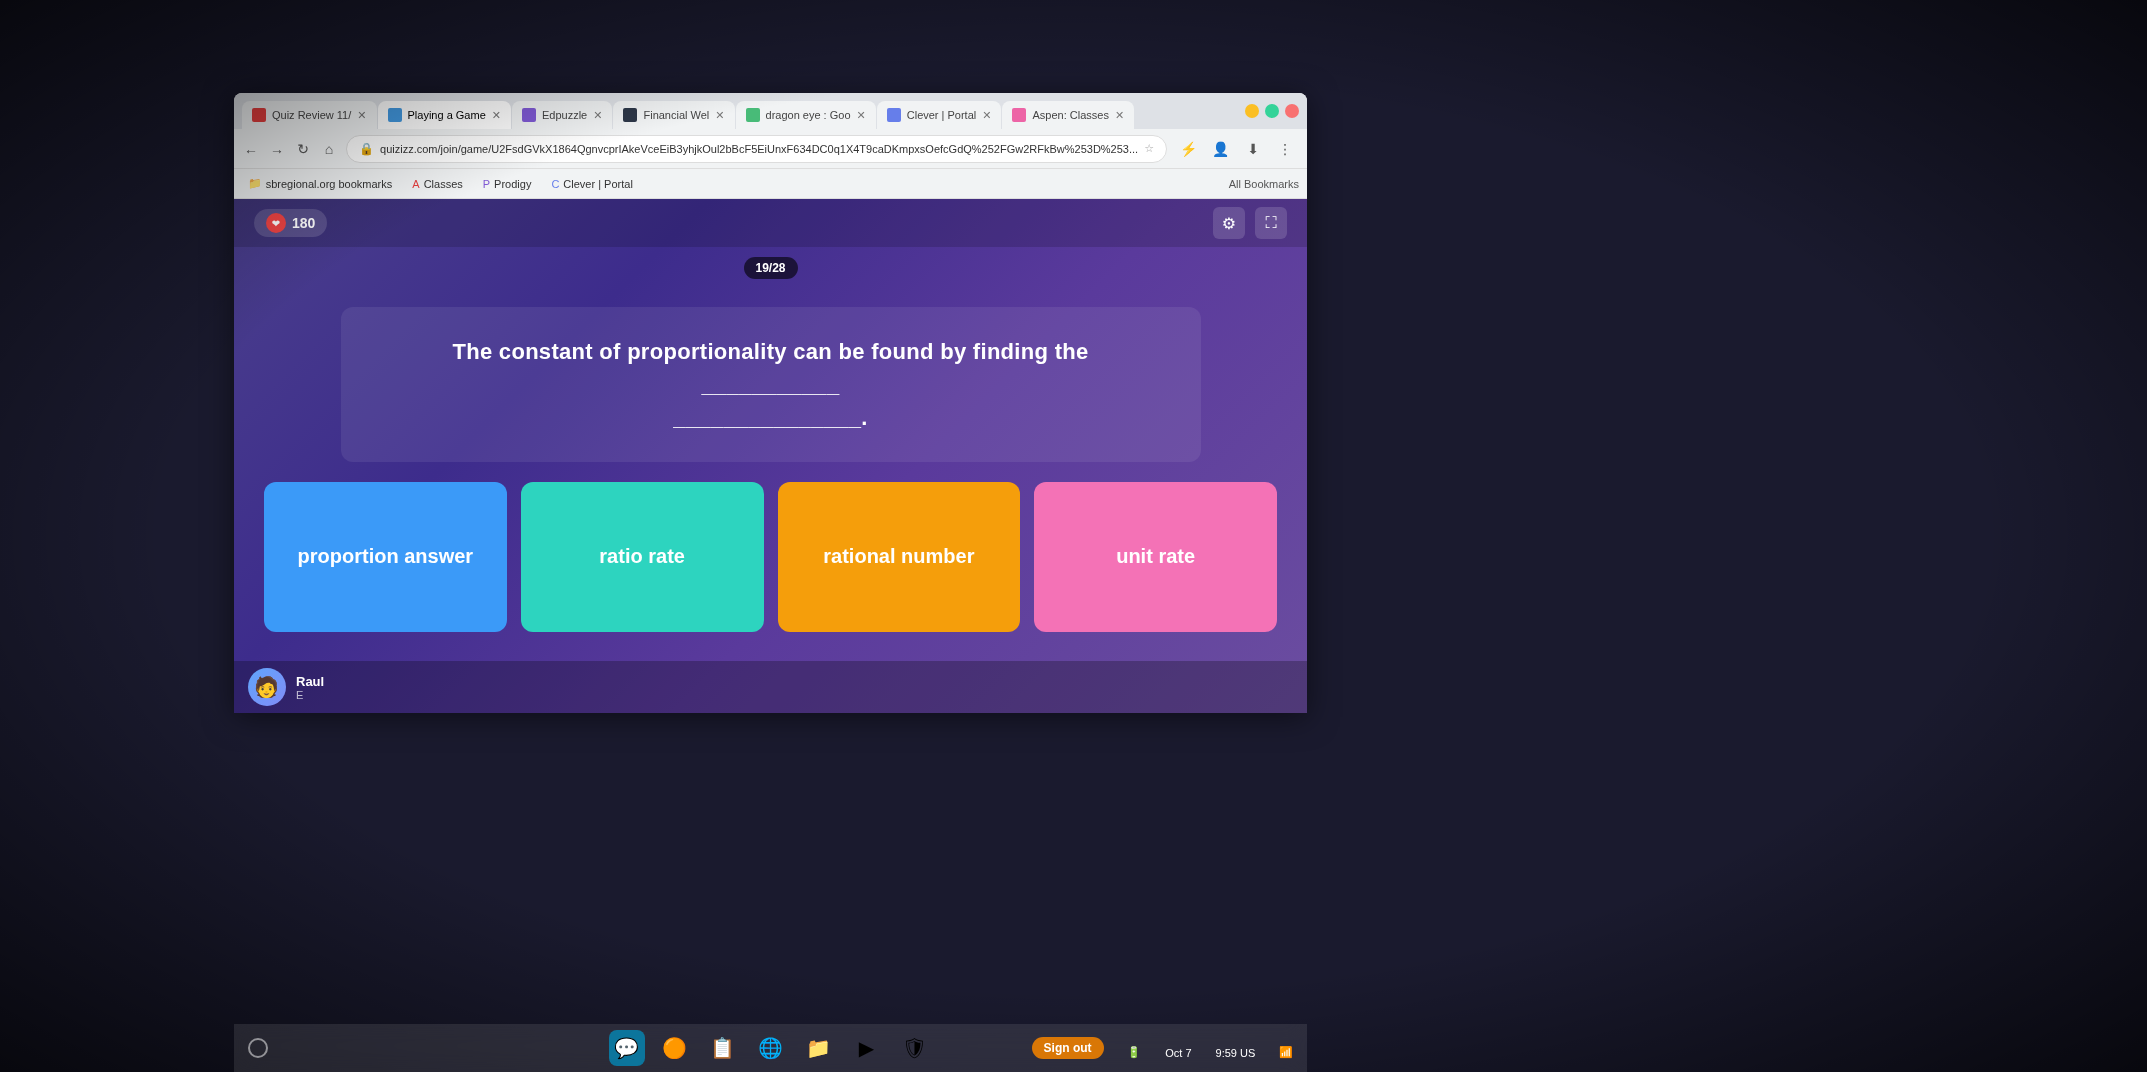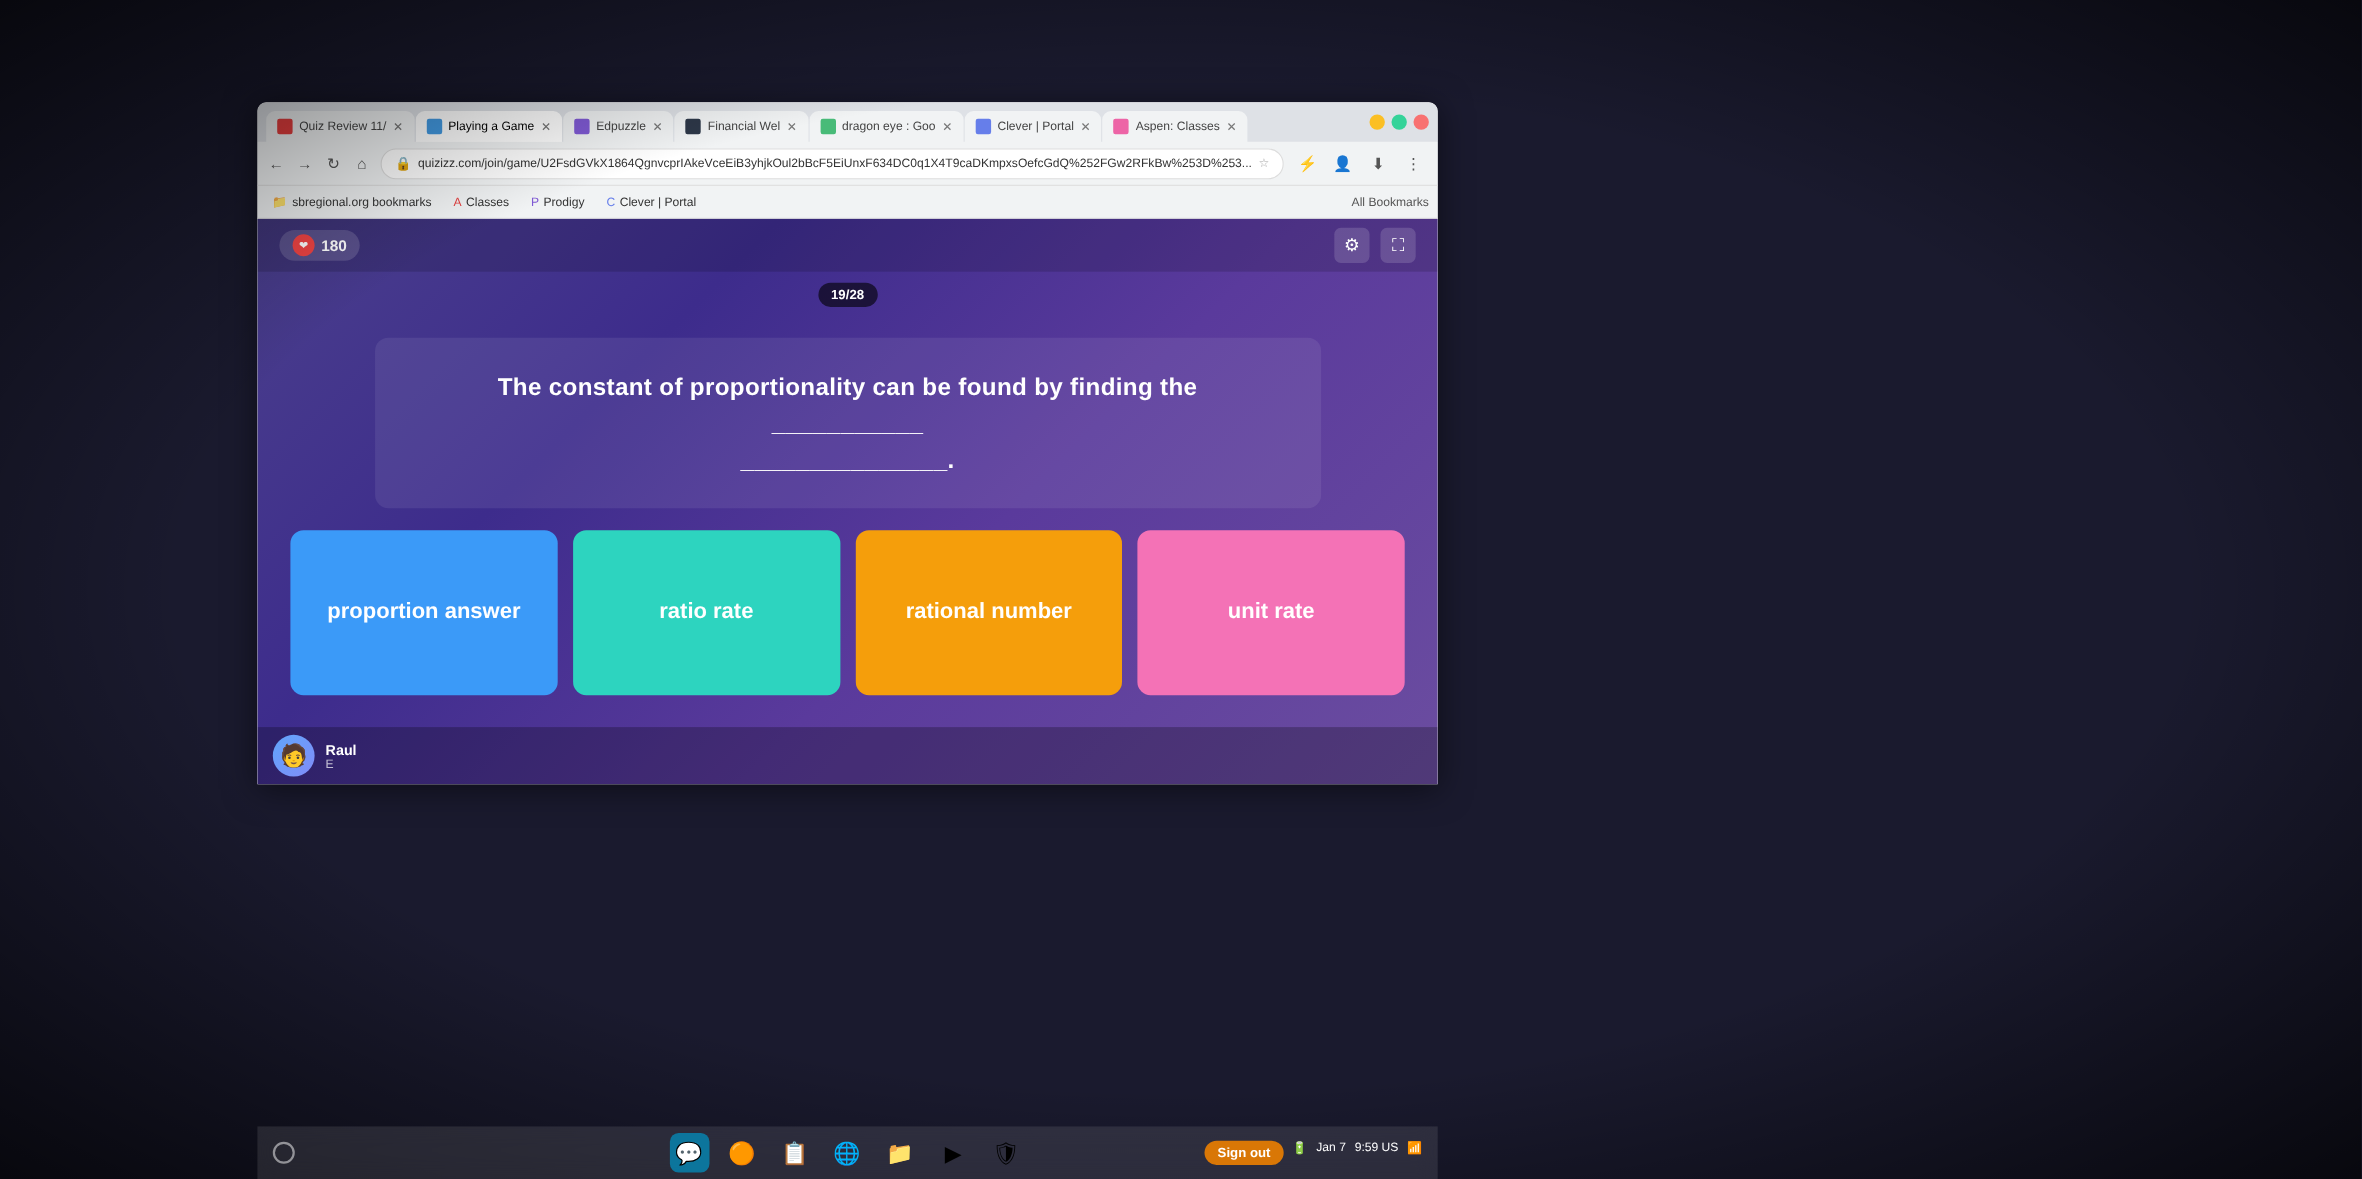--- a/index.html
+++ b/index.html
@@ -370,22 +370,22 @@
       display: flex;
       align-items: center;
       justify-content: center;
       cursor: pointer;
       font-size: 20px;
     }
     .taskbar-right {
       position: absolute;
       right: 14px;
       display: flex;
-      align-items: flex-start;
-      gap: 8px;
+      align-items: flex-end;
+      gap: 24px;
       font-size: 11px;
       color: white;
     }
     .sign-out-btn {
       background: #d97706;
       color: white;
       font-size: 12px;
       font-weight: 600;
       padding: 4px 12px;
       border-radius: 16px;
@@ -582,17 +582,17 @@
   </div>
   <div class="taskbar-icon">
     <span>🛡</span>
   </div>
 
   <div class="taskbar-right">
     <div class="sign-out-btn">
       <span>Sign out</span>
     </div>
     <span>🔋</span>
-    <span>Jan 7</span>
+    <span>Oct 7</span>
     <span>9:59 US</span>
     <span>📶</span>
   </div>
 </div>
 
 </body></html>

